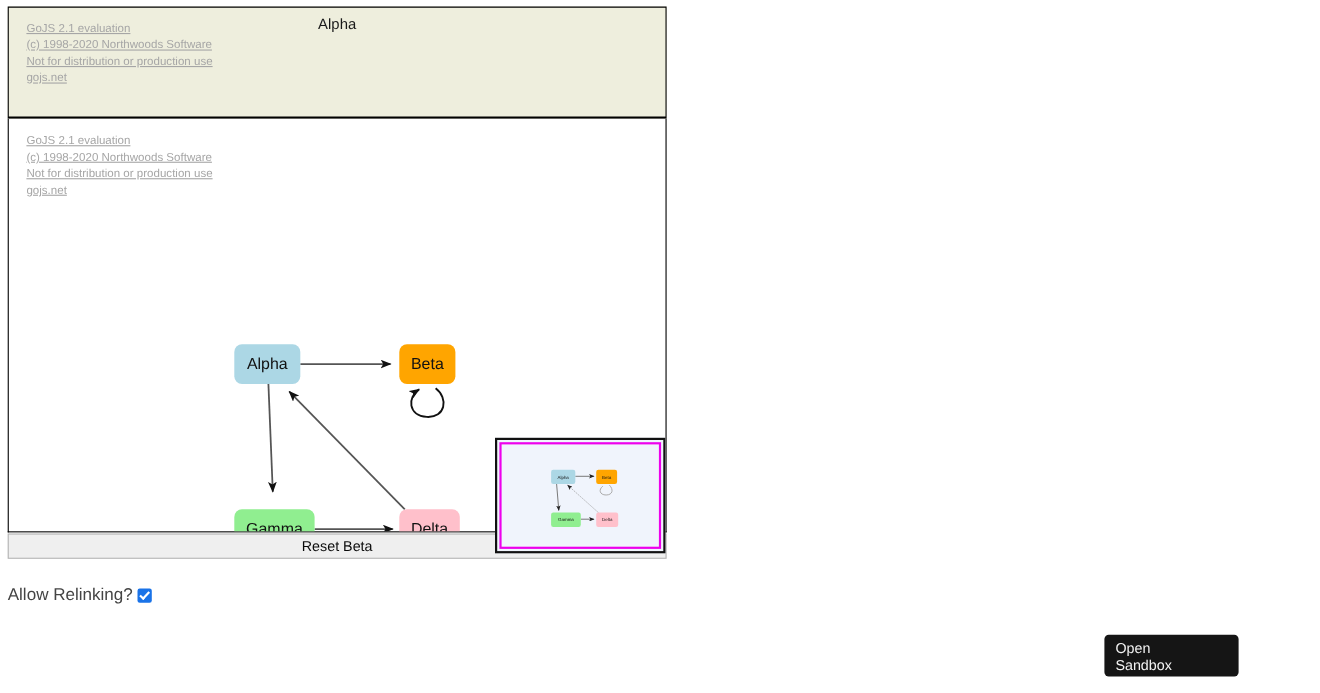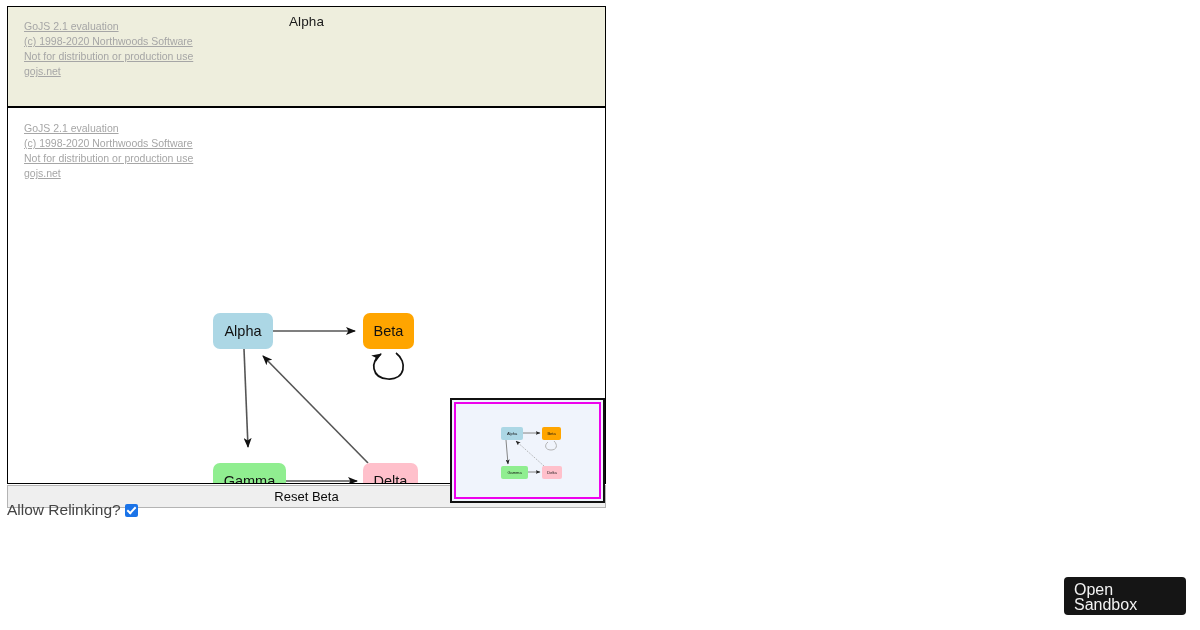--- a/index.html
+++ b/index.html
@@ -106,21 +106,21 @@
     text-align: center;
     line-height: 21px;
     cursor: pointer;
     padding: 0;
   }
 
   
   #relink-row {
     position: absolute;
     left: 7px;
-    top: 501px;
+    top: 532px;
     display: flex;
     align-items: center;
     gap: 4px;
   }
   #relink-label {
     font-size: 15.5px;
     color: #444444;
   }
   #relink-checkbox {
     width: 13px;
@@ -182,28 +182,28 @@
     font-size: 4px;
     color: #111;
     box-sizing: border-box;
     overflow: hidden;
     line-height: 1;
   }
 
   
   #open-sandbox-button {
     position: absolute;
-    left: 1064px;
+    left: 1004px;
     top: 577px;
     width: 122px;
     height: 38px;
     background: #151515;
     border-radius: 4px;
     color: #f2f2f2;
-    font-size: 16px;
+    font-size: 13px;
     line-height: 15px;
     padding: 5px 0 0 10px;
     box-sizing: border-box;
     cursor: pointer;
   }
   #open-sandbox-button span { display: block; }
 </style>
 </head>
 <body>
 

